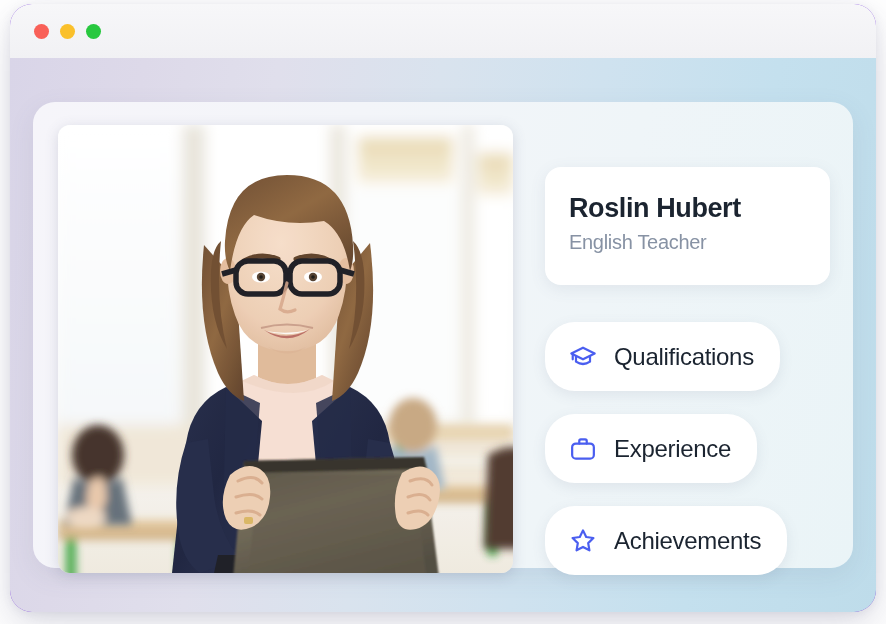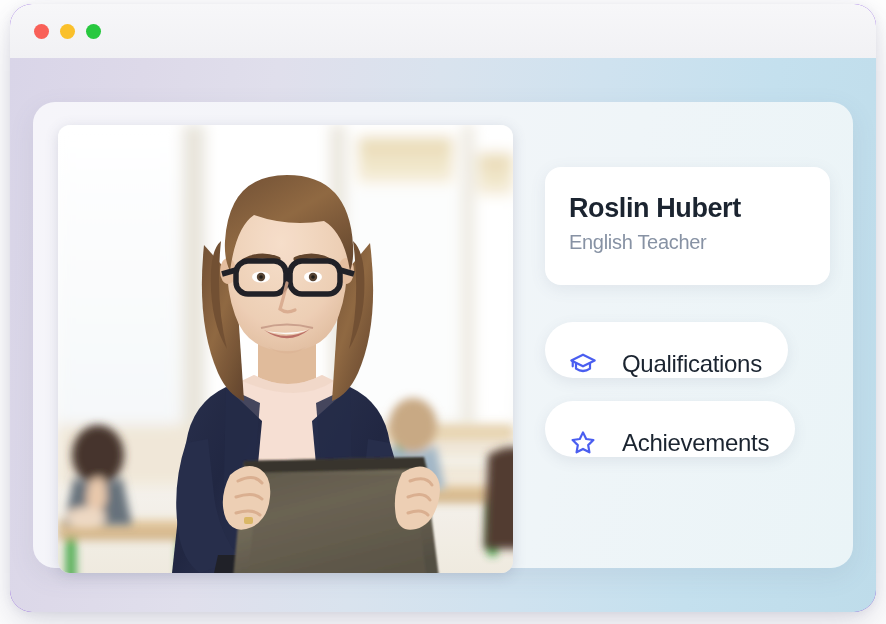--- a/index.html
+++ b/index.html
@@ -76,22 +76,22 @@
   #person-role{
     font-size:20px; font-weight:400; letter-spacing:-.3px;
     color:#8792a4; line-height:1.3; margin-top:5px;
   }
 
   #action-list{
     margin-top:37px;
     display:flex; flex-direction:column; align-items:flex-start; gap:23px;
   }
   .action-pill{
-    display:inline-flex; align-items:flex-end; gap:25px;
-    height:56px; padding:0 26px 0 24px;
+    display:inline-flex; align-items:center; gap:17px;
+    height:69px; padding:0 26px 0 24px;
     background:#ffffff; border:none;
     border-radius:30px;
     box-shadow:0 4px 14px rgba(90,100,130,.11);
     cursor:pointer;
     font-family:inherit;
   }
   .action-pill .label{
     font-size:24px; font-weight:400; letter-spacing:-.3px;
     color:#1b2430; white-space:nowrap;
   }
@@ -297,20 +297,29 @@
             <span class="icon">
               <svg viewBox="0 0 24 24" fill="none" stroke="#4a5ef0" stroke-width="1.9" stroke-linecap="round" stroke-linejoin="round">
                 <path d="M12 4 L22 9 L12 14 L2 9 Z"></path>
                 <path d="M6 11.2 V16 q6 4 12 0 V11.2"></path>
                 <path d="M3.2 9.6 V14"></path>
               </svg>
             </span>
             <span class="label">Qualifications</span>
           </button>
 
+          <button class="action-pill">
+            <span class="icon">
+              <svg viewBox="0 0 24 24" fill="none" stroke="#4a5ef0" stroke-width="1.9" stroke-linecap="round" stroke-linejoin="round">
+                <rect x="2.7" y="7.3" width="18.6" height="13" rx="3.2"></rect>
+                <path d="M8.8 7.3 V5.1 q0-1.3 1.3-1.3 h3.8 q1.3 0 1.3 1.3 V7.3"></path>
+              </svg>
+            </span>
+            <span class="label">Experience</span>
+          </button>
 
           <button class="action-pill">
             <span class="icon">
               <svg viewBox="0 0 24 24" fill="none" stroke="#4a5ef0" stroke-width="1.9" stroke-linecap="round" stroke-linejoin="round">
                 <path d="M12 2.9 l2.75 5.65 l6.2 .9 l-4.5 4.35 l1.06 6.2 l-5.51-2.9 l-5.51 2.9
                          l1.06-6.2 l-4.5-4.35 l6.2-.9 Z"></path>
               </svg>
             </span>
             <span class="label">Achievements</span>
           </button>

